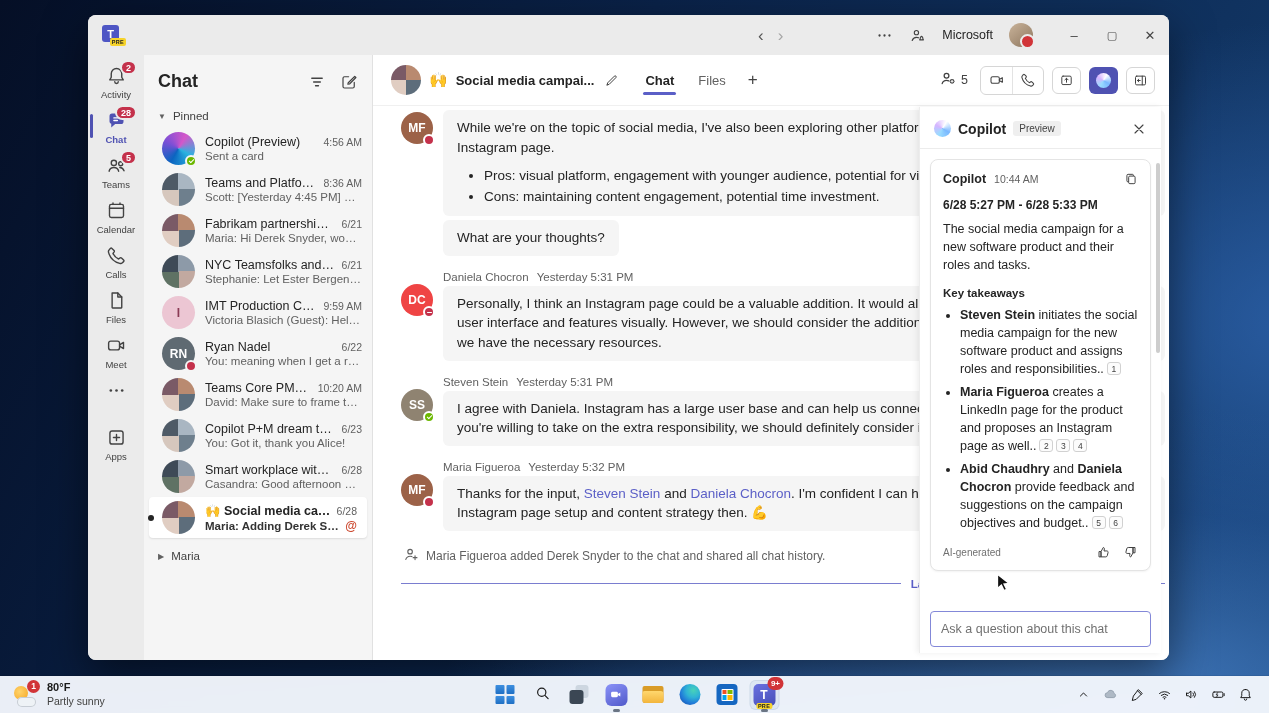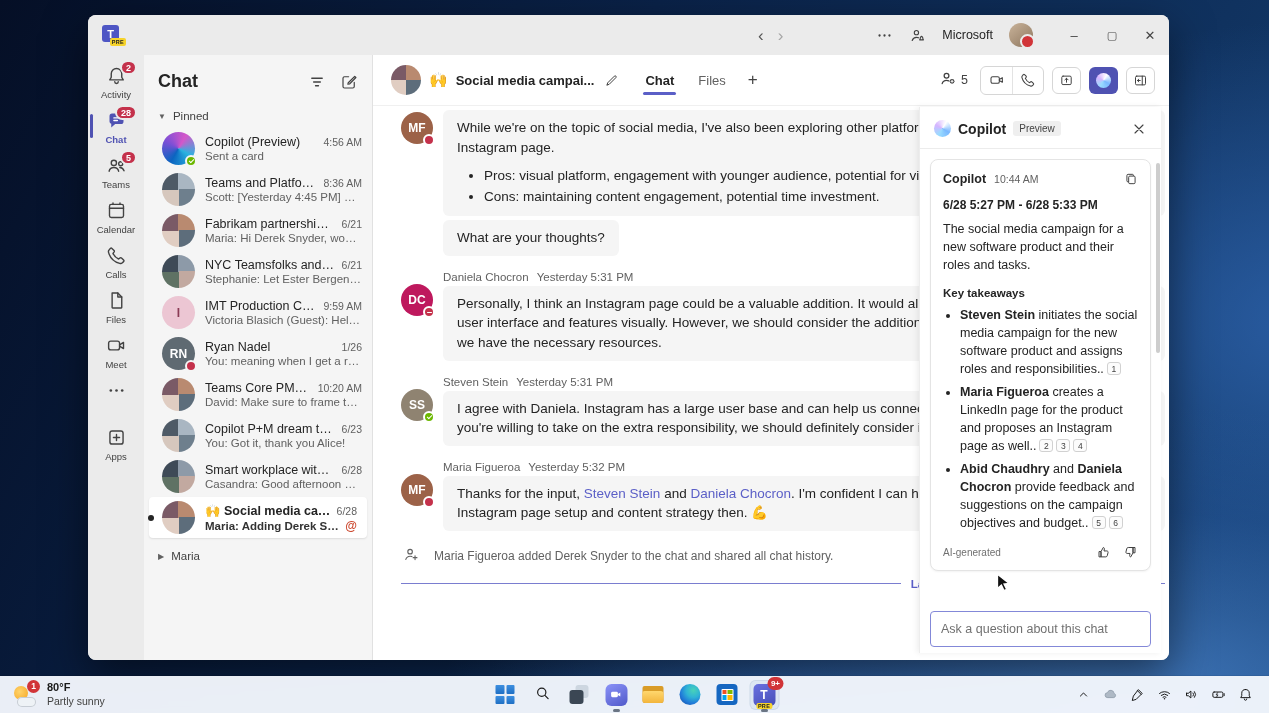--- a/index.html
+++ b/index.html
@@ -118,21 +118,21 @@
   .msg.hashdr .avcol{padding-top:20px}
   .msg-body{display:flex;flex-direction:column;min-width:0}
   .msg-meta{font-size:11.5px;color:#616161;margin:7px 0 3px;display:flex;gap:8px}
   .msg-meta .author{color:#616161}
   .bubble-row{display:flex;align-items:center;gap:16px;margin-bottom:4px}
   .bubble{background:#f5f5f5;border-radius:6px;padding:8px 14px;font-size:13.5px;line-height:1.45;color:#242424;
     width:fit-content;max-width:742px}
   .bubble ul{margin:9px 0 2px;padding-left:27px}
   .bubble li{margin:1px 0}
   .mention-blue{color:#5b5fc7;cursor:pointer}
-  .event-row{display:flex;align-items:center;gap:14px;font-size:12px;color:#616161;margin:9px 0 3px;padding-left:2px}
+  .event-row{display:flex;align-items:center;gap:6px;font-size:12px;color:#616161;margin:9px 0 3px;padding-left:2px}
   .event-row svg{width:17px;height:17px;color:#616161;flex:none}
   .lastread{display:flex;align-items:center;gap:10px;margin:9px 0 4px;color:#5b5fc7;font-size:11.5px;font-weight:700}
   .lastread .l1{flex:4.4;height:1px;background:#7a7dd0}
   .lastread .l2{flex:1.7;height:1px;background:#7a7dd0}
   .compose{flex:none;padding:12px 0 16px 28px}
   .compose input{width:682px;height:40px;border:1px solid #d6d6d6;border-radius:4px;padding:0 14px;font-size:13.5px;
     font-family:inherit;color:#242424;background:#fff;outline:none}
   .compose input::placeholder{color:#616161}
   
   .copilot{position:absolute;top:52px;right:8px;bottom:7px;width:242px;z-index:6;background:#fff;
@@ -424,21 +424,21 @@
           <span class="ptext">Victoria Blasich (Guest): Hello team...</span>
 
         </div>
       </div>
     </div>
             <div class="cl-item">
       <span class="avatar av-33" style="background:#5f6a72;color:#ffffff">RN<span class="presence busy"></span></span>
       <div class="cl-body">
         <div class="cl-top">
           <span class="cl-name">Ryan Nadel</span>
-          <span class="cl-time">1/26</span>
+          <span class="cl-time">6/22</span>
         </div>
         <div class="cl-prev">
           <span class="ptext">You: meaning when I get a respons...</span>
 
         </div>
       </div>
     </div>
             <div class="cl-item">
       <span class="avatar av-33" style="background:conic-gradient(#b98a70 0 25%,#5d6d7b 0 50%,#e0cdc2 0 75%,#7a5a66 0 100%)"></span>
       <div class="cl-body">
@@ -567,21 +567,21 @@
                       <li>Cons: maintaining content engagement, potential time investment.</li>
                     </ul></div>
                 </div>
                 <div class="bubble-row">
                   <div class="bubble"><span>What are your thoughts?</span></div>
                 </div>
               </div>
     </div>
             <div class="msg hashdr">
       <div class="avcol">
-                <span class="avatar av-32" style="background:#be185d;color:#fff">DC<span class="presence dnd"></span></span>
+                <span class="avatar av-32" style="background:#ef4444;color:#fff">DC<span class="presence dnd"></span></span>
               </div>
       <div class="msg-body">
                 <div class="msg-meta">
                   <span class="author">Daniela Chocron</span>
                   <span>Yesterday 5:31 PM</span>
                 </div>
                 <div class="bubble-row">
                   <div class="bubble"><span>Personally, I think an Instagram page could be a valuable addition. It would allow us to showcase the software's user interface and features visually. However, we should consider the additional workload it may bring and ensure we have the necessary resources.</span></div>
                 </div>
               </div>

